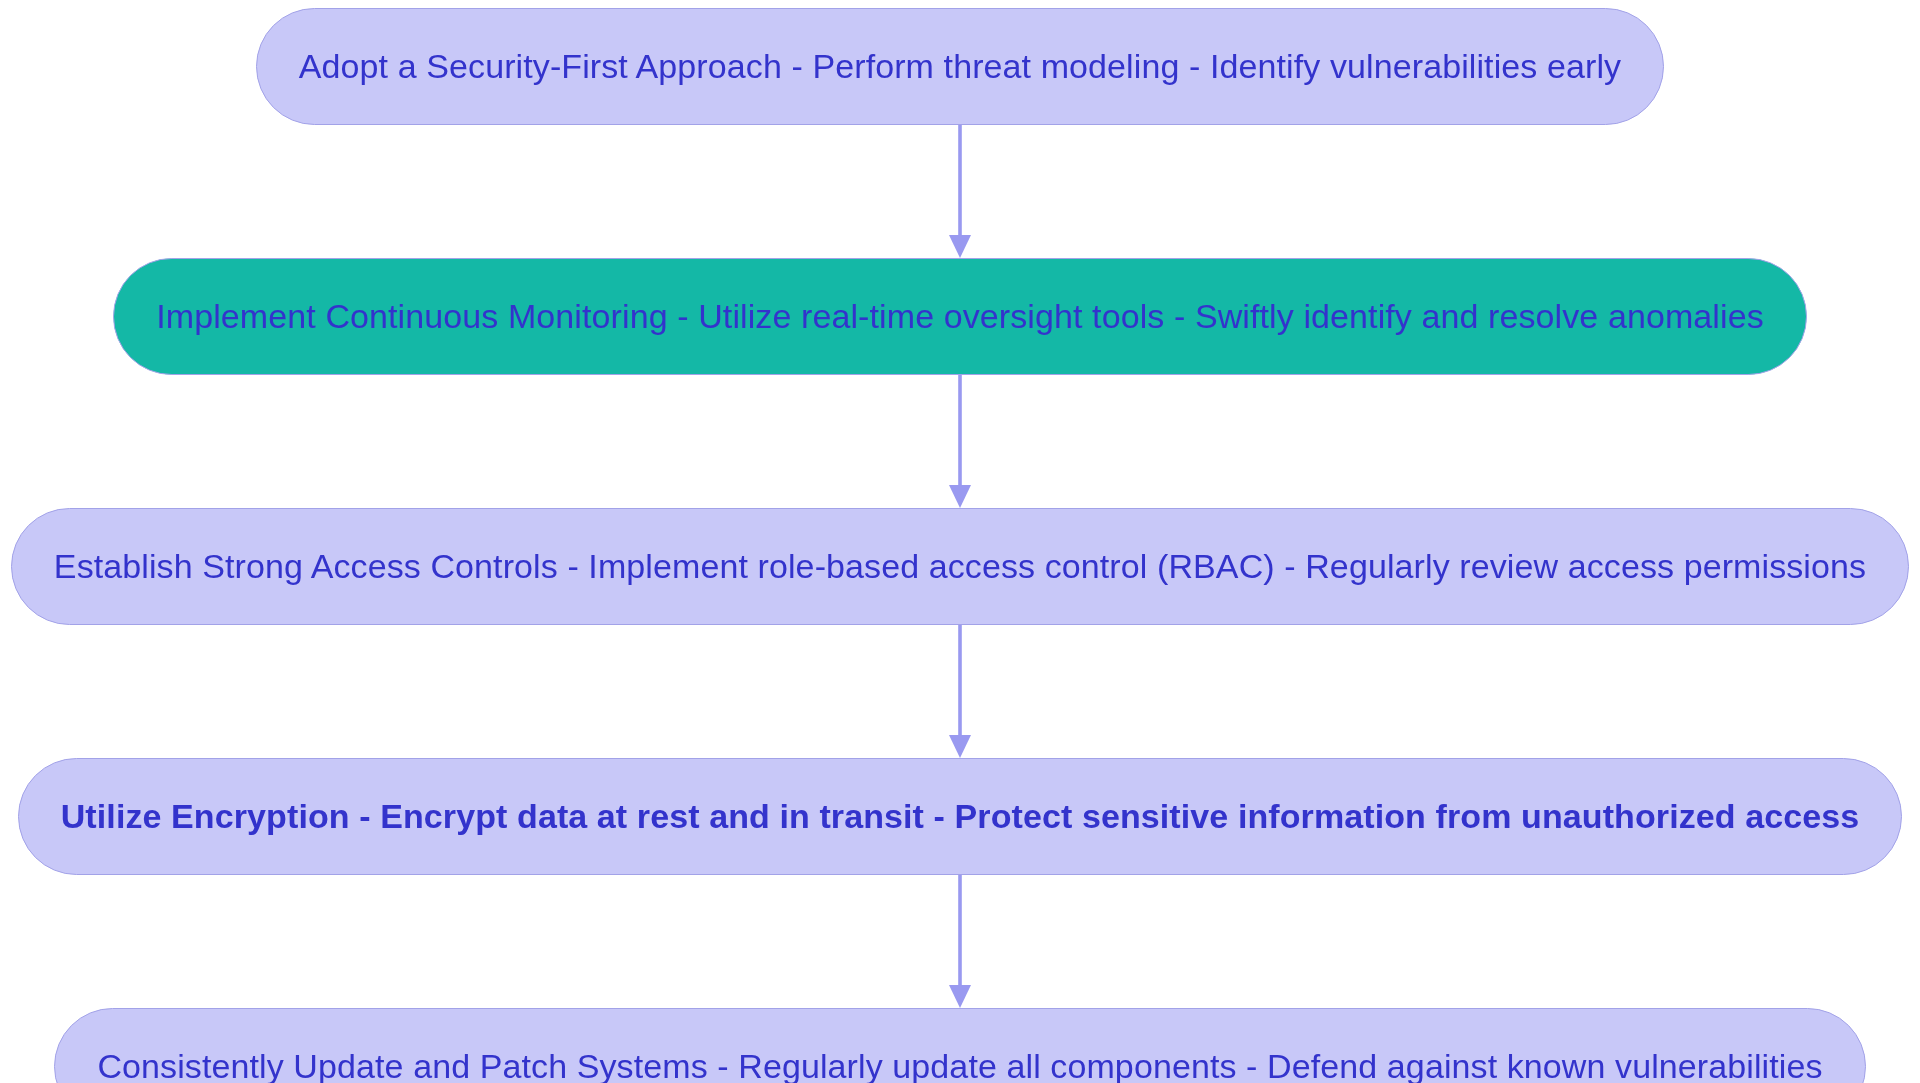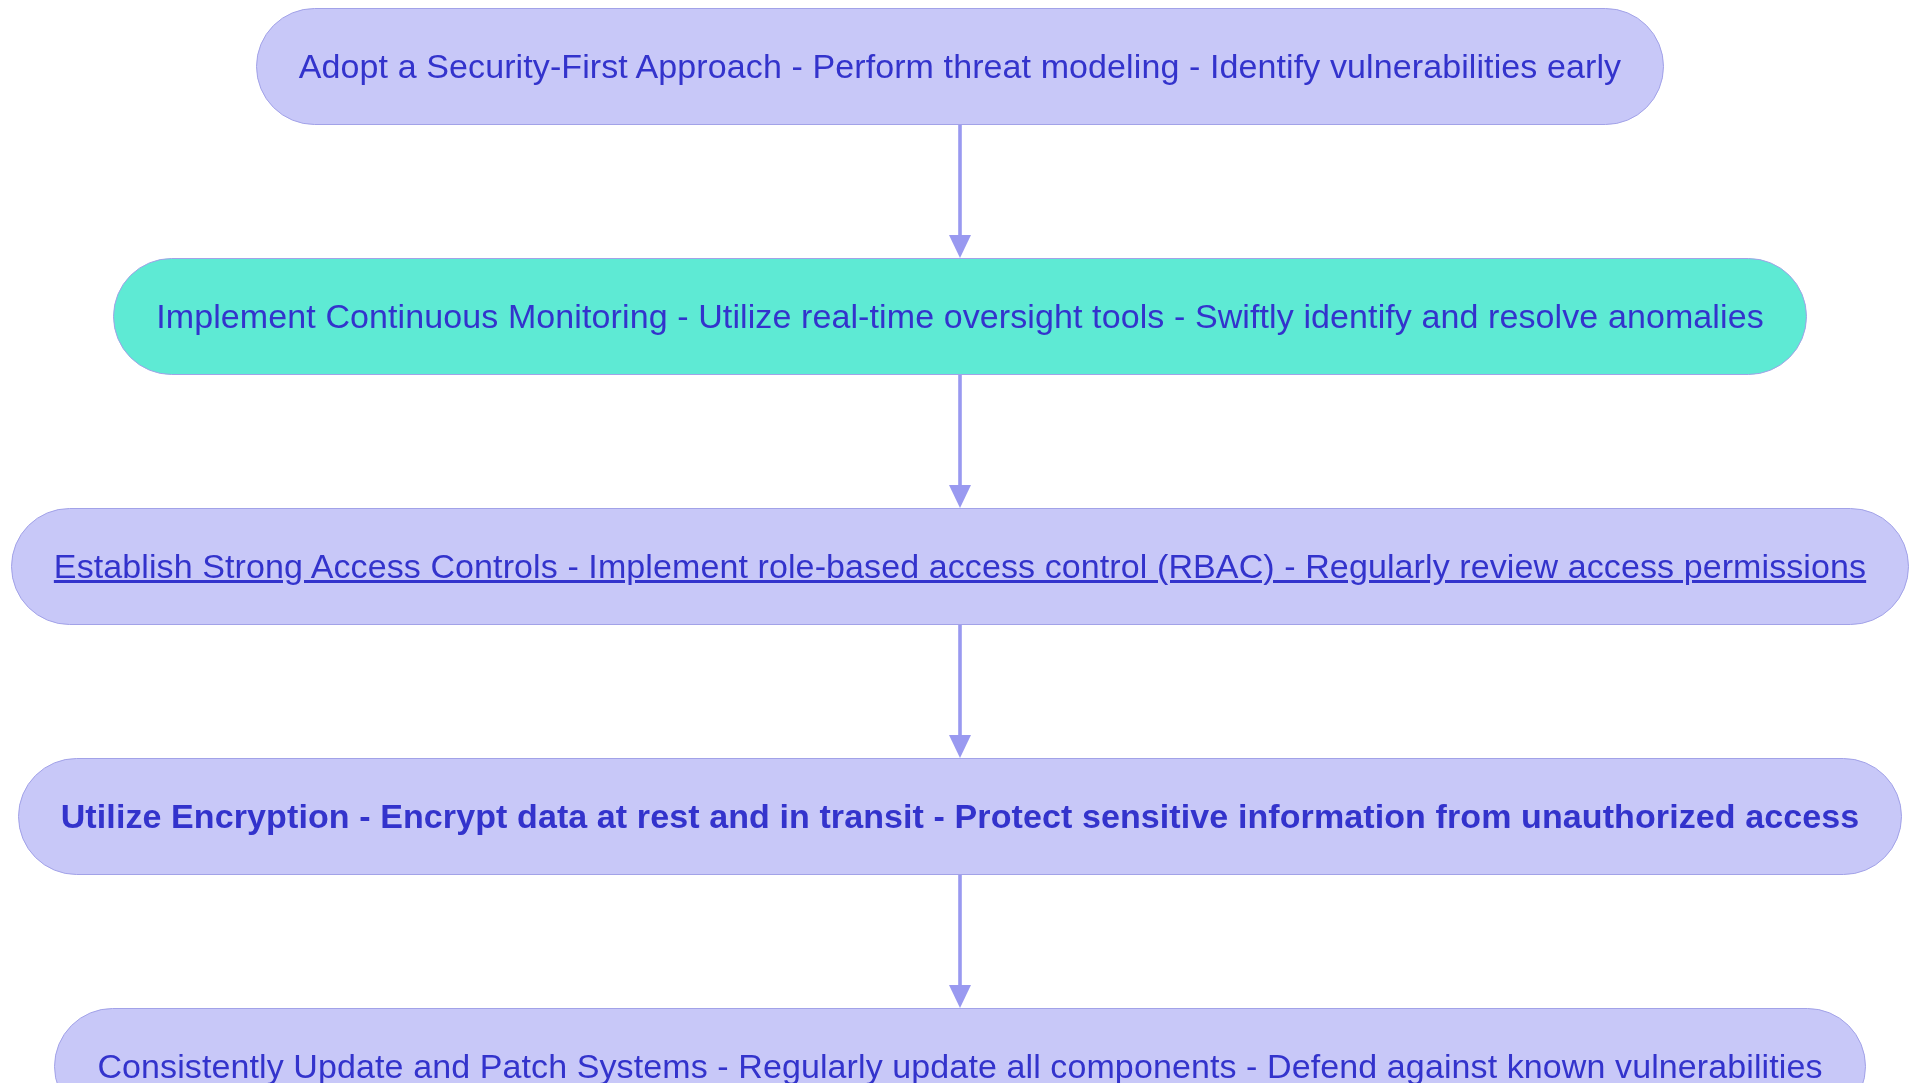--- a/index.html
+++ b/index.html
@@ -85,32 +85,32 @@
       <span class="node-label">Adopt a Security-First Approach - Perform threat modeling - Identify vulnerabilities early</span>
     </div>
 
     <div class="connector" style="height:133px;">
       <svg width="30" height="133" viewBox="0 0 30 133">
         <line x1="15" y1="0" x2="15" y2="112" stroke="#9999f0" stroke-width="3.6"></line>
         <polygon points="4,110 26,110 15,133" fill="#9999f0"></polygon>
       </svg>
     </div>
 
-    <div class="node" style="background: #5eead4; border-color: rgb(162, 162, 232); color: rgb(51, 51, 204);">
+    <div class="node" style="background: #14b8a6; border-color: rgb(162, 162, 232); color: rgb(51, 51, 204);">
       <span class="node-label">Implement Continuous Monitoring - Utilize real-time oversight tools - Swiftly identify and resolve anomalies</span>
     </div>
 
     <div class="connector" style="height:133px;">
       <svg width="30" height="133" viewBox="0 0 30 133">
         <line x1="15" y1="0" x2="15" y2="112" stroke="#9999f0" stroke-width="3.6"></line>
         <polygon points="4,110 26,110 15,133" fill="#9999f0"></polygon>
       </svg>
     </div>
 
-    <div class="node" style="background: rgb(200, 200, 248); border-color: rgb(162, 162, 232); color: rgb(51, 51, 204); text-decoration: underline;">
+    <div class="node" style="background: rgb(200, 200, 248); border-color: rgb(162, 162, 232); color: rgb(51, 51, 204);">
       <span class="node-label">Establish Strong Access Controls - Implement role-based access control (RBAC) - Regularly review access permissions</span>
     </div>
 
     <div class="connector" style="height:133px;">
       <svg width="30" height="133" viewBox="0 0 30 133">
         <line x1="15" y1="0" x2="15" y2="112" stroke="#9999f0" stroke-width="3.6"></line>
         <polygon points="4,110 26,110 15,133" fill="#9999f0"></polygon>
       </svg>
     </div>
 

